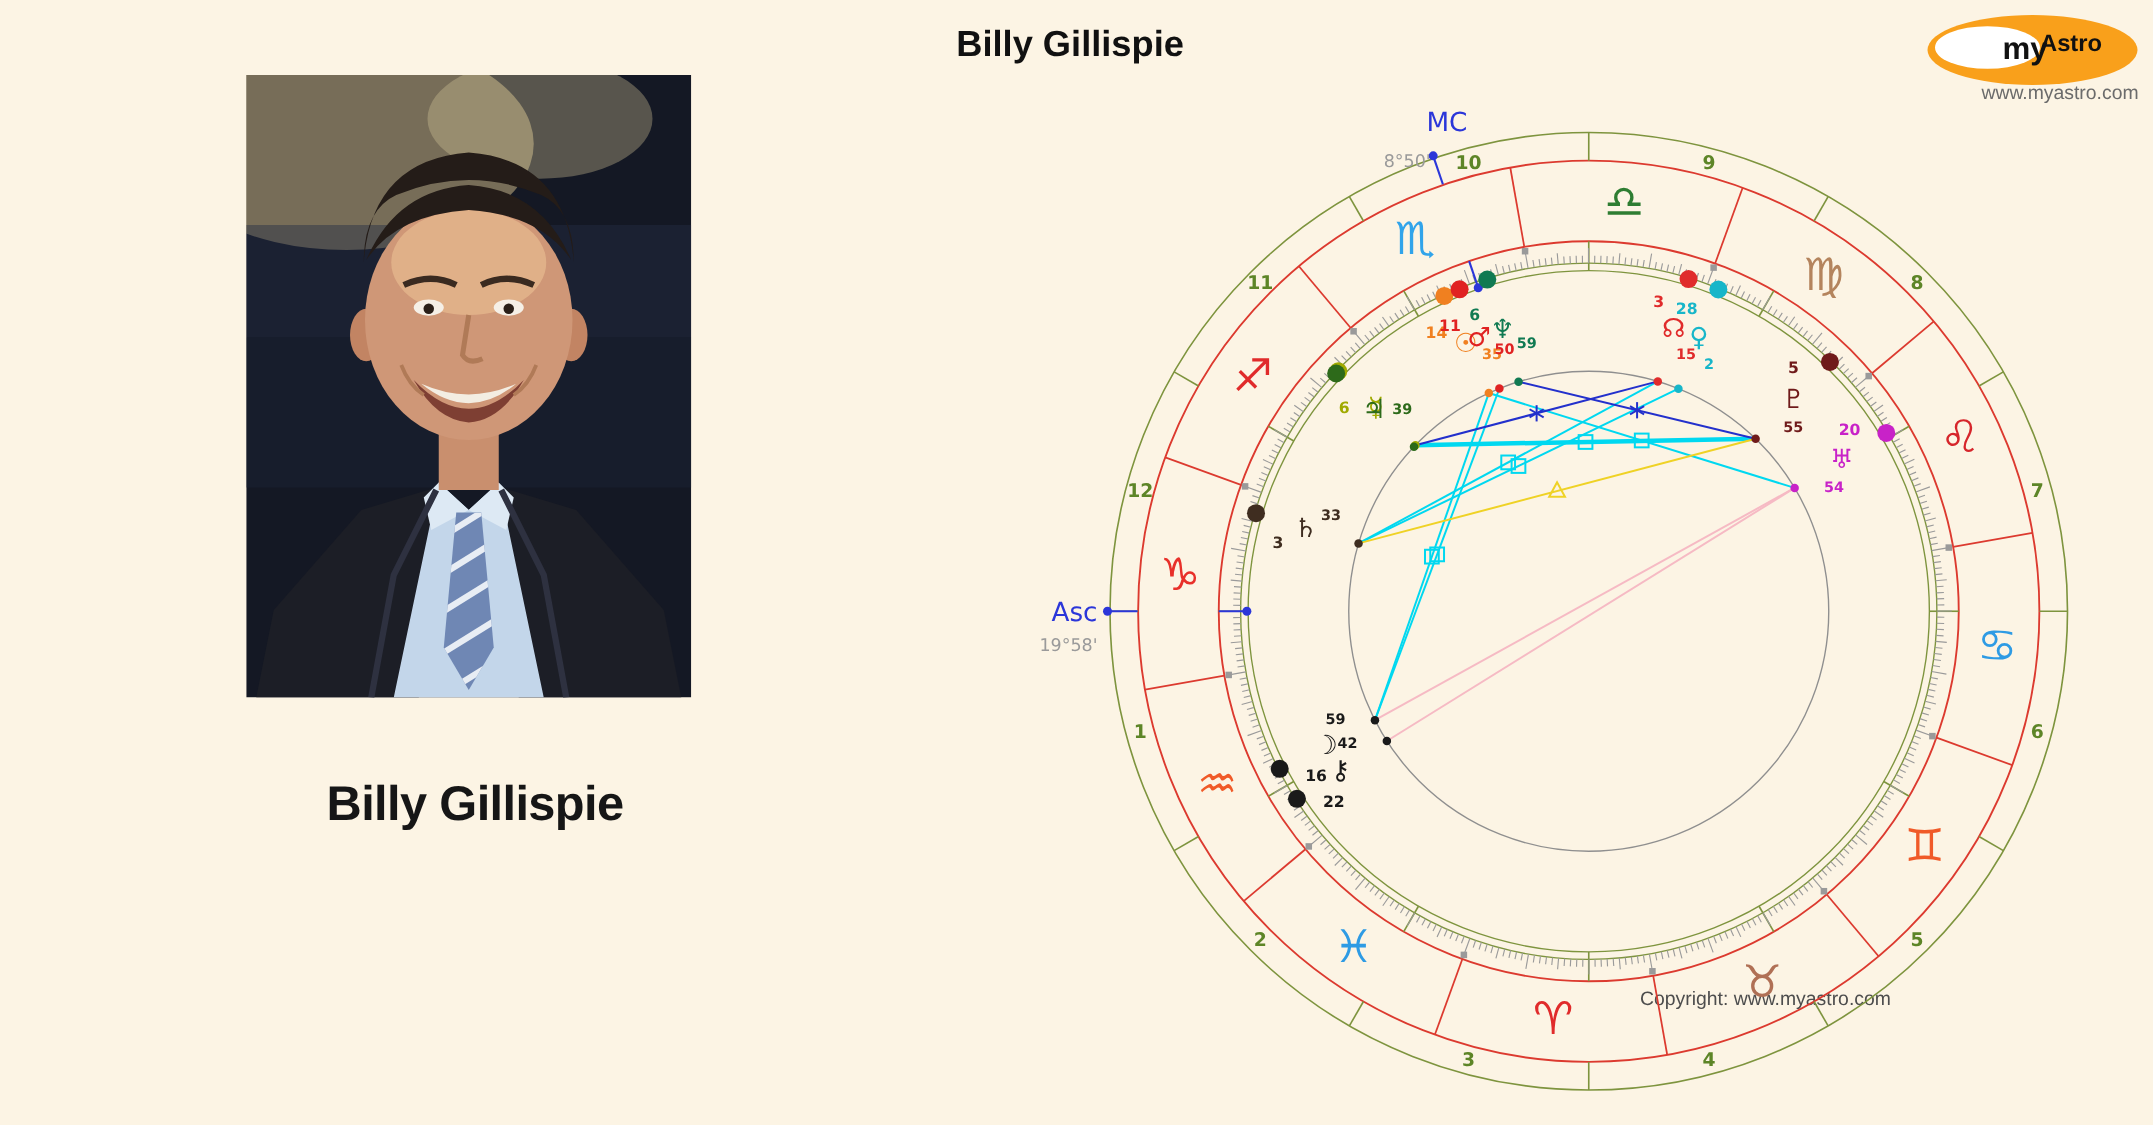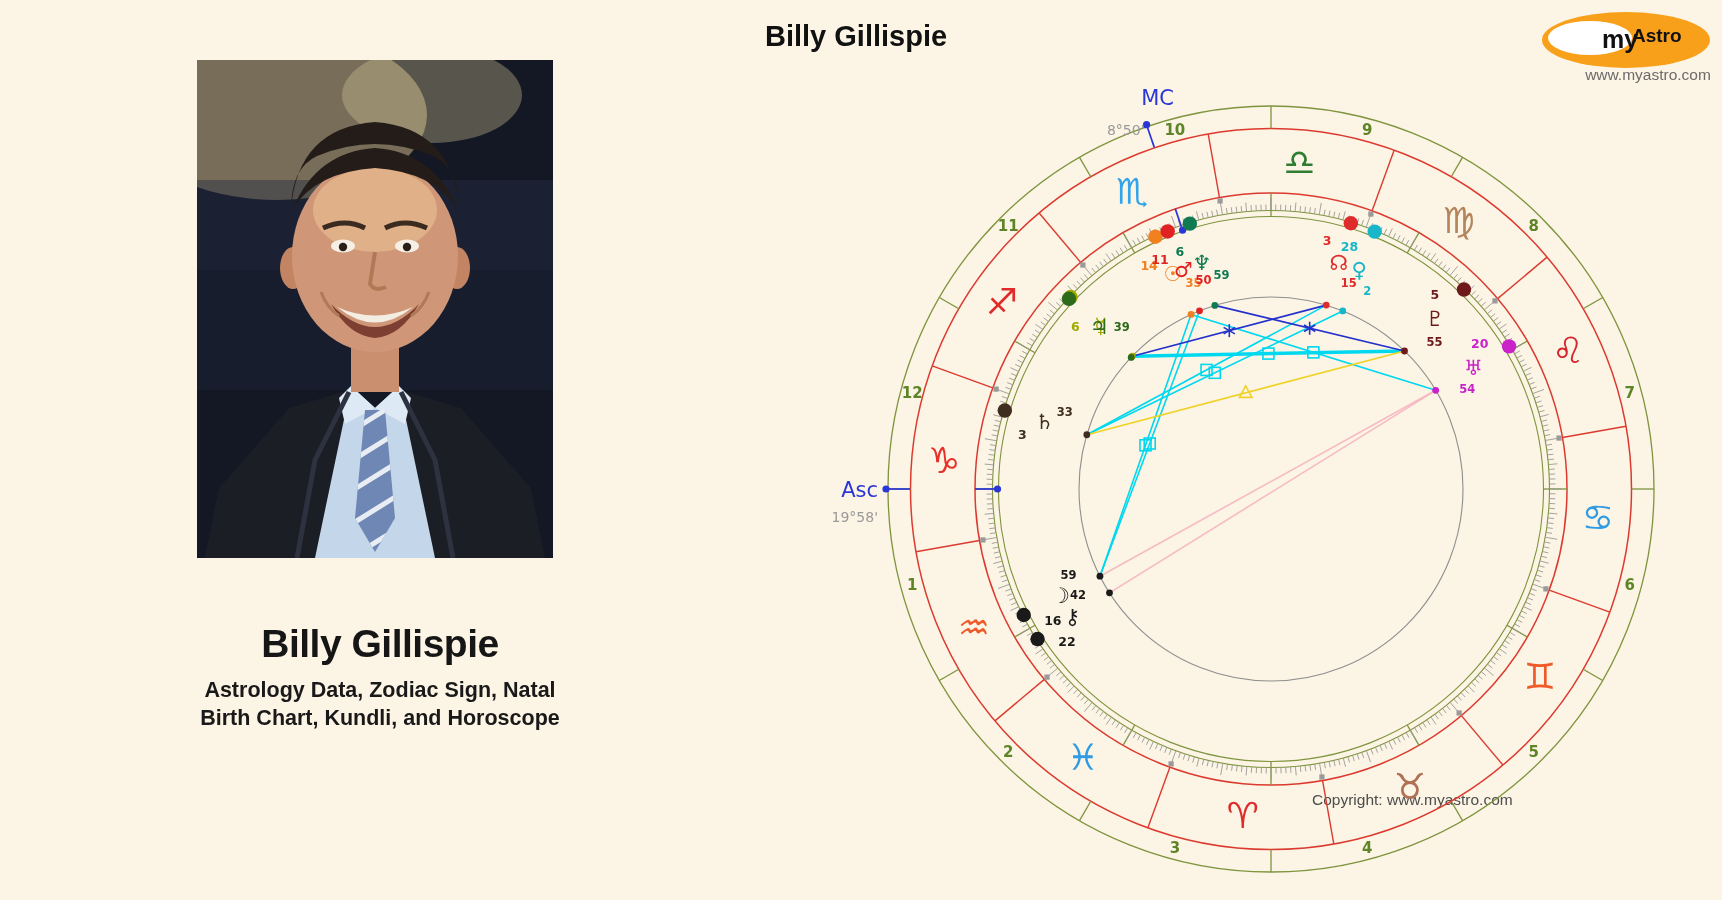--- a/index.html
+++ b/index.html
@@ -76,24 +76,20 @@
   <path d="M178,192 L173,224 Q178,232 189,227" stroke="#b07a57" stroke-width="4" fill="none"></path>
 
   <path d="M134,244 Q178,290 222,244 Q204,276 178,278 Q152,276 134,244 Z" fill="#7e3f33"></path>
   <path d="M140,247 Q178,278 216,247 Q178,264 140,247 Z" fill="#f3ede2"></path>
   <path d="M124,232 Q130,248 142,256" stroke="#b07a57" stroke-width="3" fill="none"></path>
   <path d="M232,232 Q226,248 214,256" stroke="#b07a57" stroke-width="3" fill="none"></path>
 </svg>
 
 <div id="left-title" class="abs">
   <h1>Billy Gillispie</h1>
-  <div class="sub">
-    <div>Astrology Data, Zodiac Sign, Natal</div>
-    <div>Birth Chart, Kundli, and Horoscope</div>
-  </div>
 </div>
 
 <div id="chart-heading" class="abs">Billy Gillispie</div>
 
 <div id="logo" class="abs">
   <div class="oval"></div>
   <div class="inner-oval"></div>
   <div class="my">my</div>
   <div class="astro">Astro</div>
 </div>

